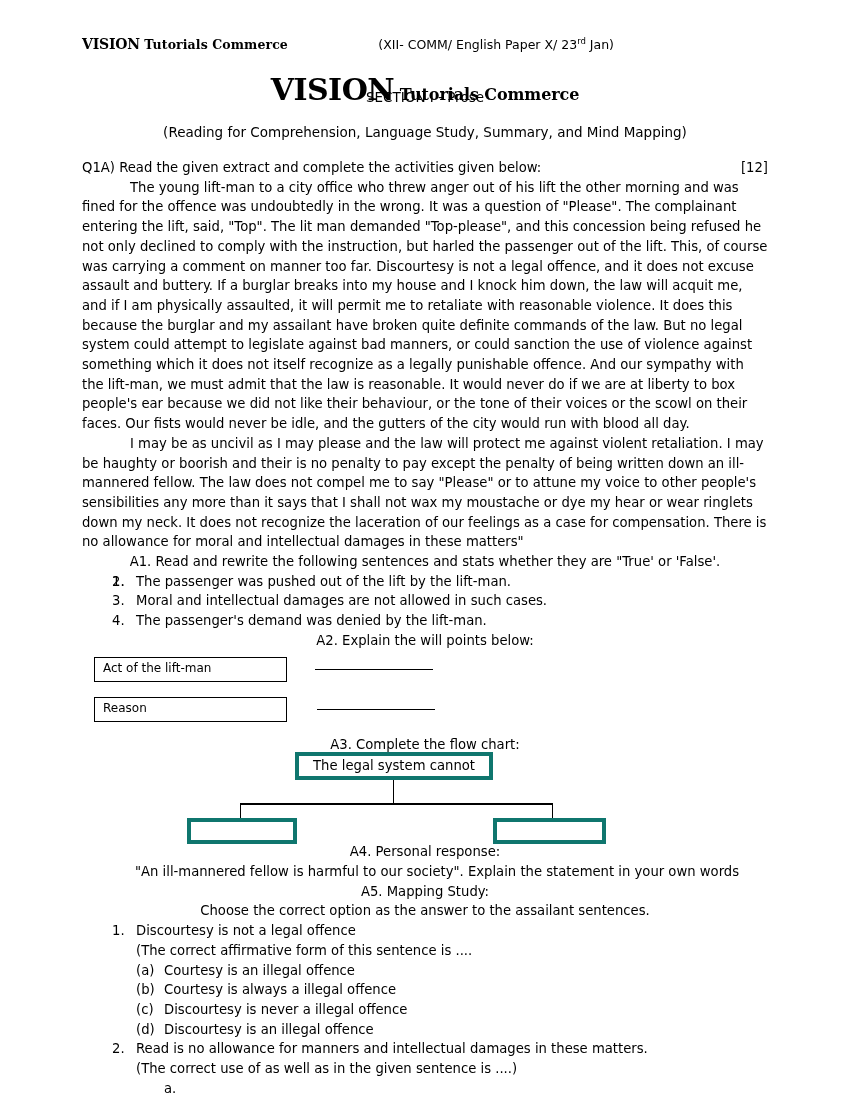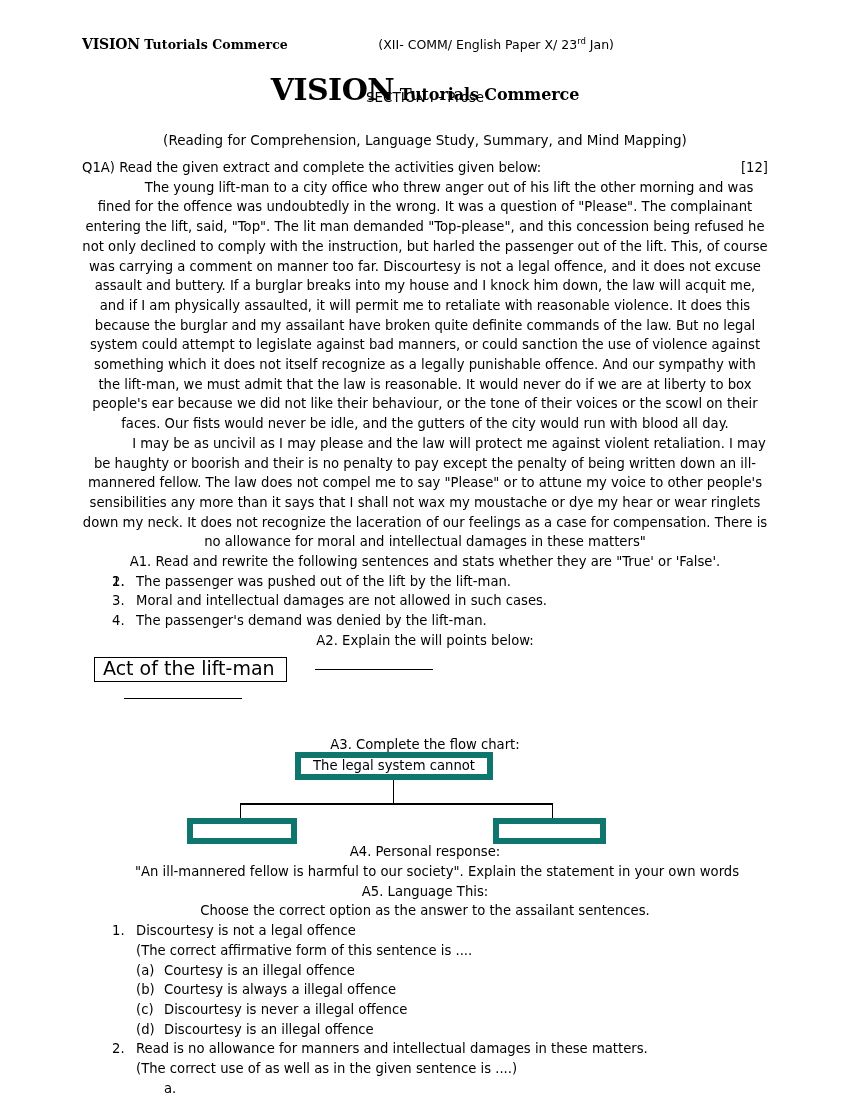--- a/index.html
+++ b/index.html
@@ -80,21 +80,21 @@
   .section-line {
     position: absolute;
     left: 0;
     width: 850px;
     text-align: center;
     font-family: "DejaVu Sans", sans-serif;
     font-size: 13.5px;
     white-space: nowrap;
   }
   .section-line.l1 { top: 89px; }
-  .section-line.l2 { top: 132px; }
+  .section-line.l2 { top: 124px; }
 
   
   .content {
     position: absolute;
     top: 158px;
     left: 82px;
     width: 686px;
     font-family: "DejaVu Sans", sans-serif;
     font-size: 13.2px;
     line-height: 19.7px;
@@ -103,21 +103,21 @@
   .qline {
     display: flex;
     justify-content: space-between;
     align-items: baseline;
     gap: 27px;
   }
   .qline .qtext { white-space: nowrap; }
   .qline .marks { white-space: nowrap; }
 
   .para {
-    text-align: center;
+    text-align: left;
     margin: 0;
   }
   .para.indent { text-indent: 48px; }
 
   .numlist {
     margin: 0;
     padding: 0;
     list-style: none;
   }
   .numlist li {
@@ -161,40 +161,40 @@
   .a2-row.r1 { top: 4px; }
   .a2-row.r2 { top: 44px; }
   .a2-box {
     width: 193px;
     height: 25px;
     border: 1px solid #000;
     box-sizing: border-box;
     display: flex;
     align-items: center;
     padding-left: 8px;
-    font-size: 19px;
+    font-size: 12px;
     background: #fff;
   }
   .a2-blank {
     width: 118px;
     border-bottom: 1.6px solid #000;
     height: 1px;
     margin-left: 28px;
   }
   .a2-row.r2 .a2-blank { margin-left: 30px; }
 
   
   .flow-wrap {
     position: relative;
     height: 108px;
     margin-top: -20px;
   }
   .flow-box {
     position: absolute;
-    border: 6px solid #0f766e;
+    border: 4px solid #0f766e;
     box-sizing: border-box;
     background: #fff;
     display: flex;
     align-items: center;
     justify-content: center;
     font-size: 13.2px;
   }
   .flow-top {
     left: 213px;
     top: 18px;
@@ -277,39 +277,40 @@
       <li><span class="num">4.</span><span>The passenger's demand was denied by the lift-man.</span></li>
     </ul>
 
     <div class="label-line">A2.  Explain the will points below:</div>
     <div class="a2-wrap">
       <div class="a2-row r1">
         <div class="a2-box">Act of the lift-man</div>
         <div class="a2-blank"></div>
       </div>
       <div class="a2-row r2">
+        <div class="a2-box">Reason</div>
         <div class="a2-blank"></div>
       </div>
     </div>
 
     <div class="label-line">A3.  Complete the flow chart:</div>
     <div class="flow-wrap">
       <div class="flow-box flow-top">The legal system cannot</div>
       <div class="flow-line flow-stem"></div>
       <div class="flow-line flow-bar"></div>
       <div class="flow-line flow-drop-l"></div>
       <div class="flow-line flow-drop-r"></div>
       <div class="flow-box flow-left"></div>
       <div class="flow-box flow-right"></div>
     </div>
 
     <div class="label-line">A4.  Personal response:</div>
     <div class="label-line" style="padding-left:24px;">"An ill-mannered fellow is harmful to our society". Explain the statement in your own words</div>
 
-    <div class="label-line">A5.  Language This:</div>
+    <div class="label-line">A5.  Mapping Study:</div>
     <div class="label-line">Choose the correct option as the answer to the assailant sentences.</div>
 
     <ul class="numlist">
       <li>
         <span class="num">1.</span><span>Discourtesy is not a legal offence</span>
       </li>
     </ul>
     <div class="sub-indent">(The correct affirmative form of this sentence is ....</div>
     <ul class="alpha-list">
       <li><span class="lab">(a)</span><span>Courtesy is an illegal offence</span></li>

